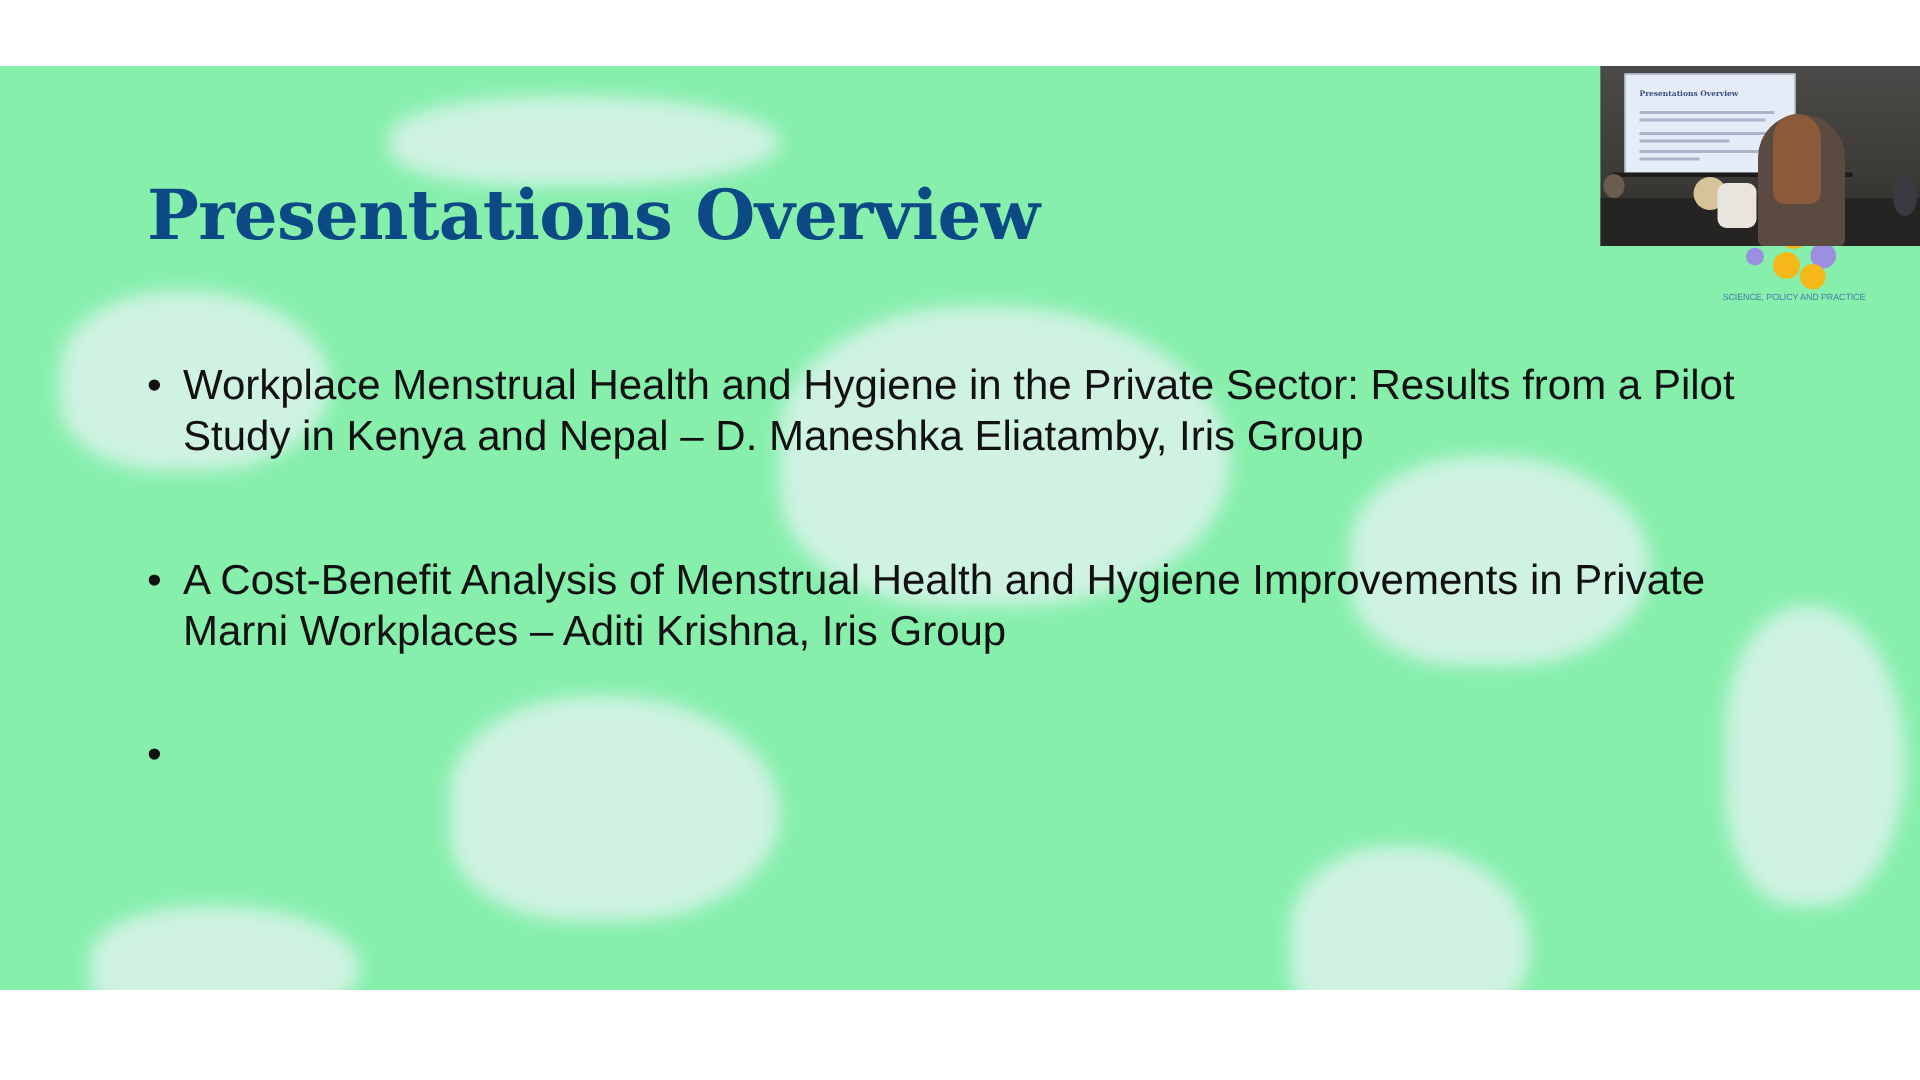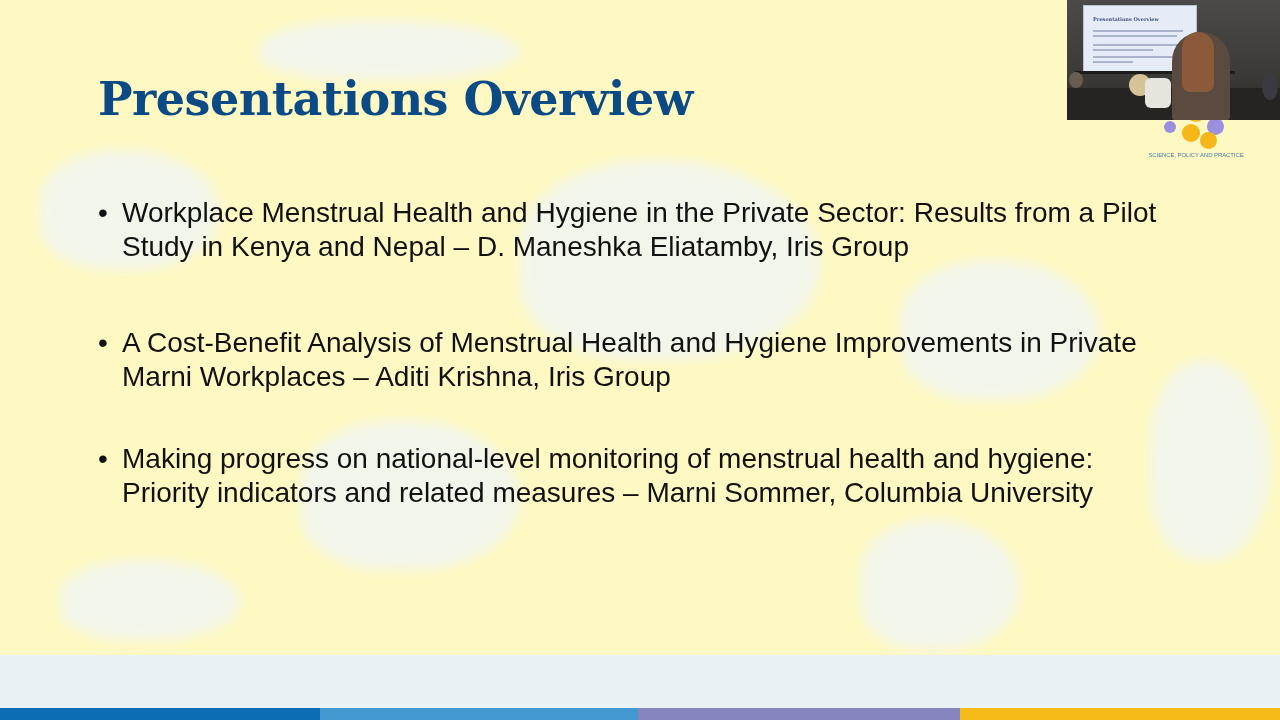--- a/index.html
+++ b/index.html
@@ -6,23 +6,24 @@
       margin: 0;
       padding: 0;
       width: 1280px;
       height: 720px;
       overflow: hidden;
       background: #ffffff;
     }
     .slide {
       position: relative;
       width: 1280px;
-      height: 720px;
-      background: #fef9c3;
+      height: 616px;
+      background: #86efac;
       overflow: hidden;
+      margin-top: 44px;
     }
     
     .watermark {
       position: absolute;
       inset: 0;
       pointer-events: none;
     }
     .blob {
       position: absolute;
       background: #eef4fa;
@@ -174,21 +175,20 @@
     <li class="b1">
       <span class="dot">•</span>
       <span>Workplace Menstrual Health and Hygiene in the Private Sector: Results from a Pilot Study in Kenya and Nepal – D. Maneshka Eliatamby, Iris Group</span>
     </li>
     <li class="b2">
       <span class="dot">•</span>
       <span>A Cost-Benefit Analysis of Menstrual Health and Hygiene Improvements in Private Marni Workplaces – Aditi Krishna, Iris Group</span>
     </li>
     <li class="b3">
       <span class="dot">•</span>
-      <span>Making progress on national-level monitoring of menstrual health and hygiene: Priority indicators and related measures – Marni Sommer, Columbia University</span>
     </li>
   </ul>
 
   <div class="logo">
     <span class="circle" style="left:38px;top:-4px;width:20px;height:14px;background:#f5b818;border-radius:0 0 12px 12px;"></span>
     <span class="circle" style="left:16px;top:9px;width:12px;height:12px;background:#9b8fe0;"></span>
     <span class="circle" style="left:34px;top:12px;width:18px;height:18px;background:#f5b818;"></span>
     <span class="circle" style="left:59px;top:6px;width:17px;height:17px;background:#9b8fe0;"></span>
     <span class="circle" style="left:52px;top:20px;width:17px;height:17px;background:#f5b818;"></span>
     <div class="tagline">SCIENCE, POLICY AND PRACTICE</div>

